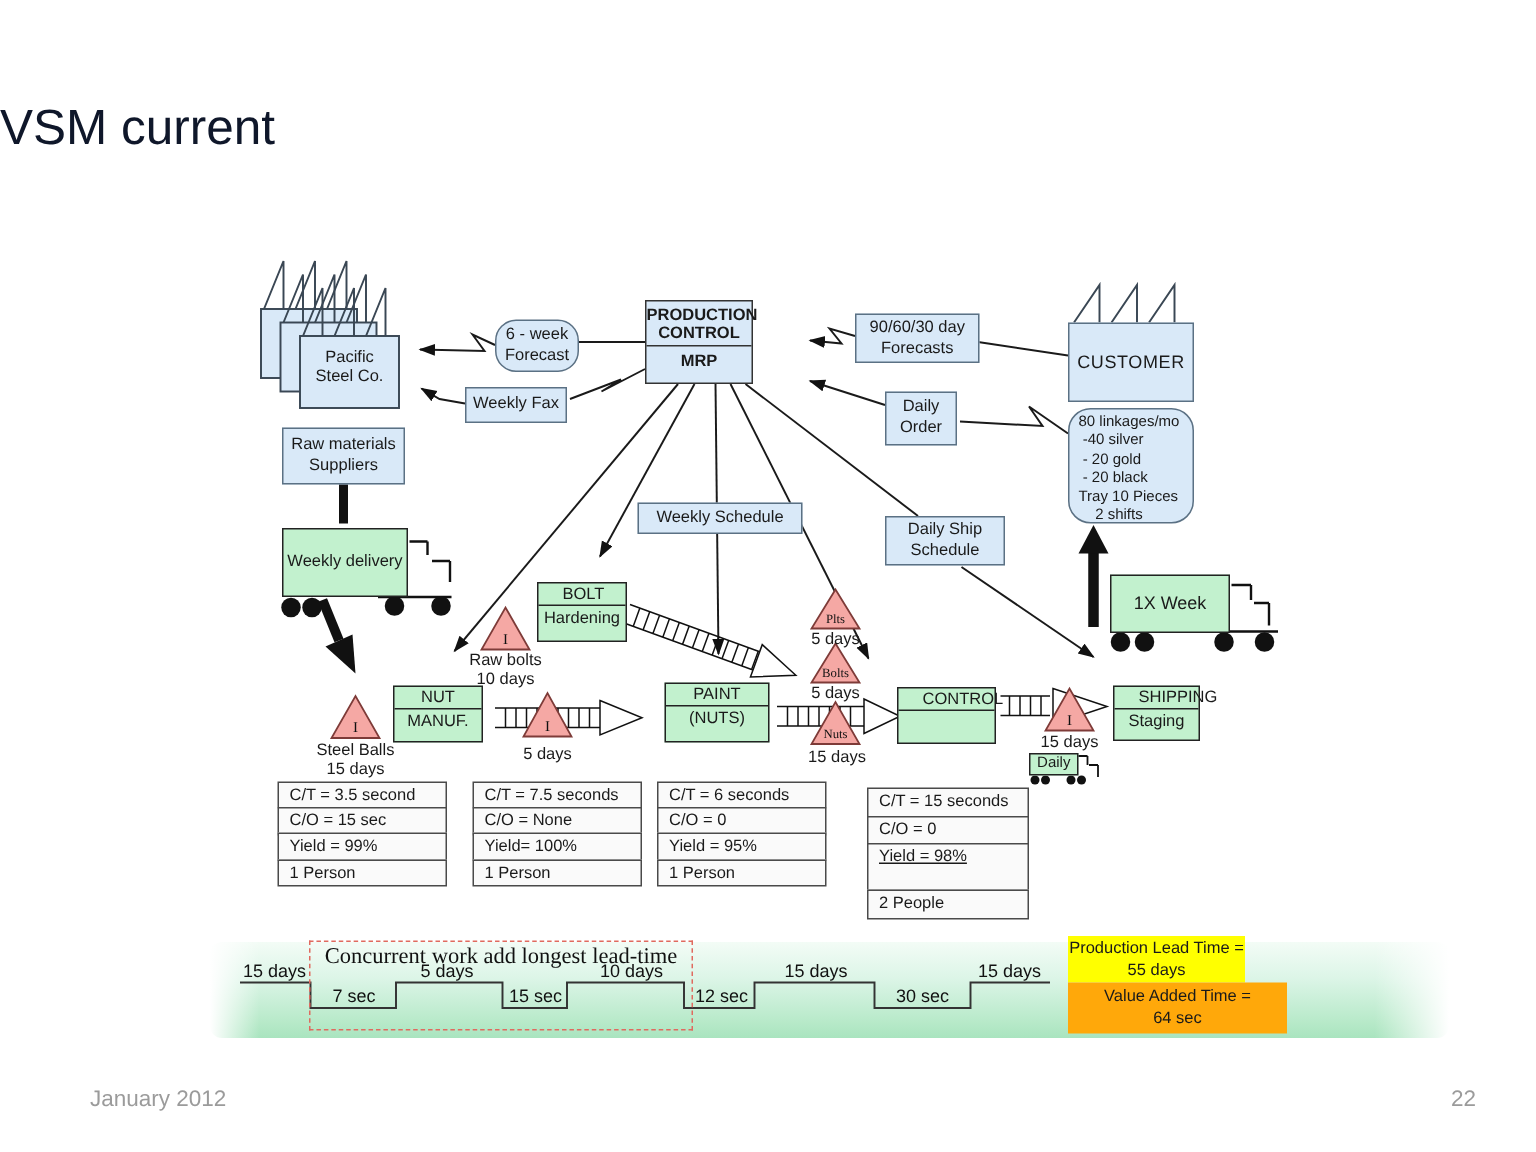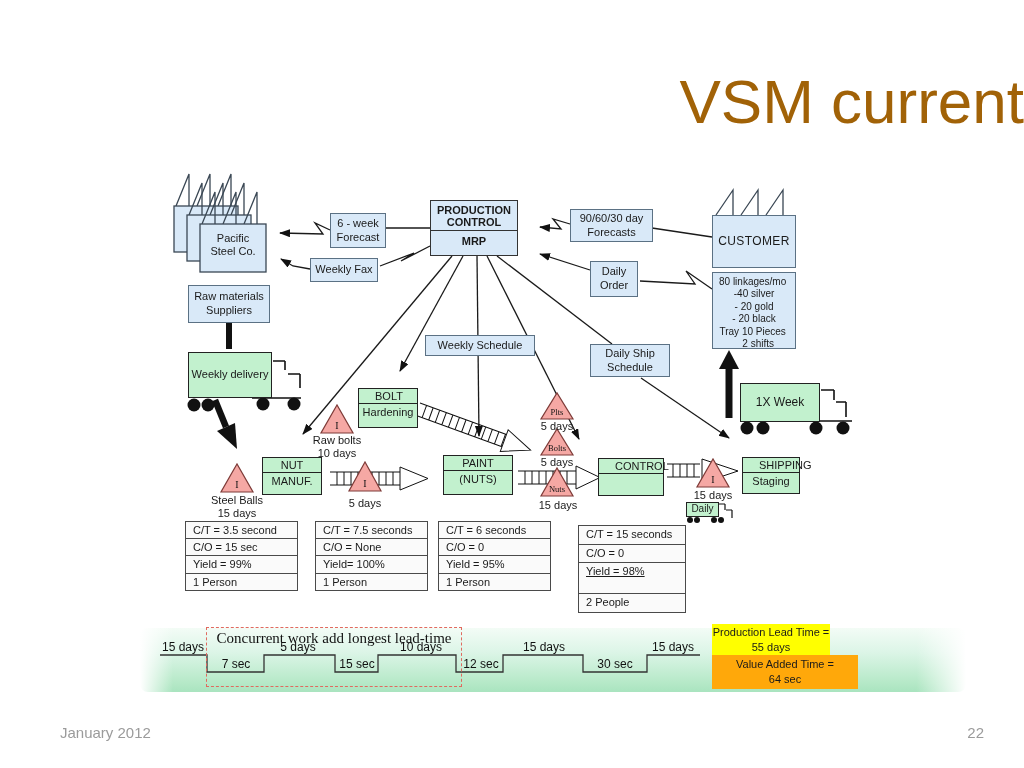--- a/index.html
+++ b/index.html
@@ -1,19 +1,19 @@
 <!DOCTYPE html>
 <html><head>
 <meta charset="utf-8">
 <style>
   html,body{margin:0;padding:0;background:#fff;}
   .slide{position:relative;width:1024px;height:768px;background:#ffffff;overflow:hidden;
          font-family:"Liberation Sans",sans-serif;color:#1a1a1a;}
   .abs{position:absolute;}
-  .title{width:100%;text-align:right;font-size:62px;color:#a16207;letter-spacing:0px;}
+  .title{width:100%;text-align:left;font-size:33px;color:#0f172a;letter-spacing:0px;}
   .footer{font-size:15px;color:#9b9b9b;}
   .pre{white-space:pre-line;}
   .prew{white-space:pre-wrap;}
   .bbox{background:#d9e9f8;border:1.4px solid #5b7184;box-sizing:border-box;
         font-size:11px;line-height:1.25;display:flex;align-items:center;justify-content:center;
         text-align:center;z-index:3;}
   .gbox{background:#c2f1ce;border:1.3px solid #222;box-sizing:border-box;
         font-size:11px;line-height:1.25;display:flex;align-items:center;justify-content:center;
         text-align:center;z-index:3;}
   .proc{background:#c2f1ce;border:1.3px solid #222;box-sizing:border-box;z-index:3;}
@@ -155,36 +155,36 @@
     </g>
 
     <polyline points="160,655 207,655 207,672 264,672 264,655 335,655 335,672 378,672 378,655 456,655 456,672 503,672 503,655 583,655 583,672 647,672 647,655 700,655" fill="none" stroke="#333" stroke-width="1.3"></polyline>
   </svg>
 
   <div class="abs lbl pre" style="left:202px;top:232px;width:62px;">Pacific
 Steel Co.</div>
 
   <div class="abs bbox pre" style="left:188px;top:285px;width:82px;height:38px;">Raw materials
 Suppliers</div>
-  <div class="abs bbox pre" style="left:330px;top:213px;width:56px;height:35px;">6 - week
+  <div class="abs bbox pre" style="left:330px;top:213px;width:56px;height:35px;border-radius:14px;">6 - week
 Forecast</div>
   <div class="abs bbox" style="left:310px;top:258px;width:68px;height:24px;">Weekly Fax</div>
 
-  <div class="abs proc" style="left:430px;top:200px;width:88px;height:56px;background:#d9e9f8;border:1.4px solid #333;">
+  <div class="abs proc" style="left:430px;top:200px;width:72px;height:56px;background:#d9e9f8;border:1.4px solid #333;">
     <div class="pre" style="font-size:11px;font-weight:bold;text-align:center;border-bottom:1.3px solid #333;padding:3px 0 2px;">PRODUCTION
 CONTROL</div>
     <div style="font-size:11px;font-weight:bold;text-align:center;padding-top:4px;">MRP</div>
   </div>
 
   <div class="abs bbox pre" style="left:570px;top:209px;width:83px;height:33px;">90/60/30 day
 Forecasts</div>
   <div class="abs bbox pre" style="left:590px;top:261px;width:48px;height:36px;">Daily
 Order</div>
   <div class="abs bbox" style="left:712px;top:215px;width:84px;height:53px;font-size:12px;letter-spacing:0.4px;">CUSTOMER</div>
-  <div class="abs bbox prew" style="left:712px;top:272px;width:84px;height:77px;font-size:10px;line-height:1.24;align-items:flex-start;justify-content:flex-start;text-align:center;padding:3px 0 0 6px;">80 linkages/mo
+  <div class="abs bbox prew" style="left:712px;top:272px;width:84px;height:77px;font-size:10px;line-height:1.24;align-items:flex-start;justify-content:flex-start;text-align:left;padding:3px 0 0 6px;border-radius:15px;">80 linkages/mo
  -40 silver
  - 20 gold
  - 20 black
 Tray 10 Pieces
     2 shifts</div>
   <div class="abs bbox" style="left:425px;top:335px;width:110px;height:21px;">Weekly Schedule</div>
   <div class="abs bbox pre" style="left:590px;top:344px;width:80px;height:33px;">Daily Ship
 Schedule</div>
 
   <div class="abs gbox" style="left:188px;top:352px;width:84px;height:46px;">Weekly delivery</div>

